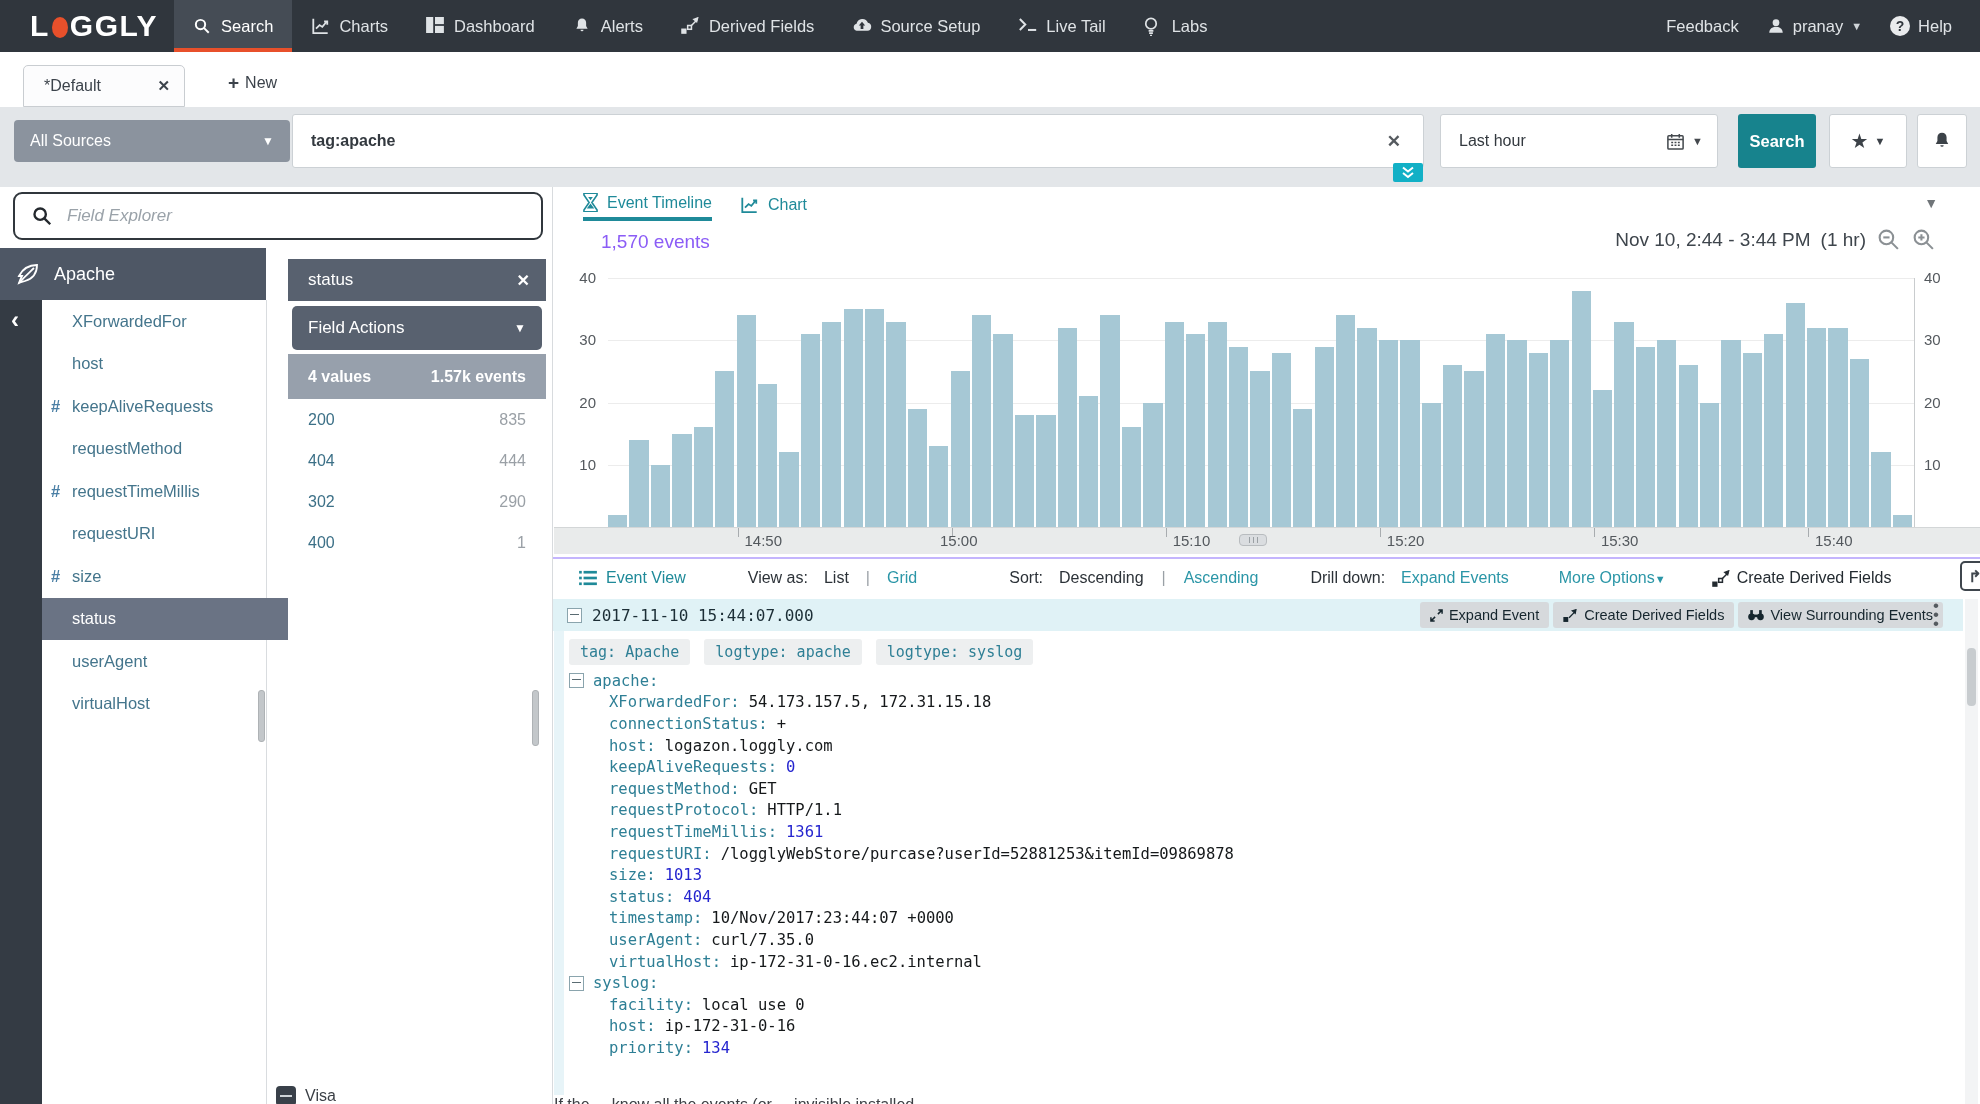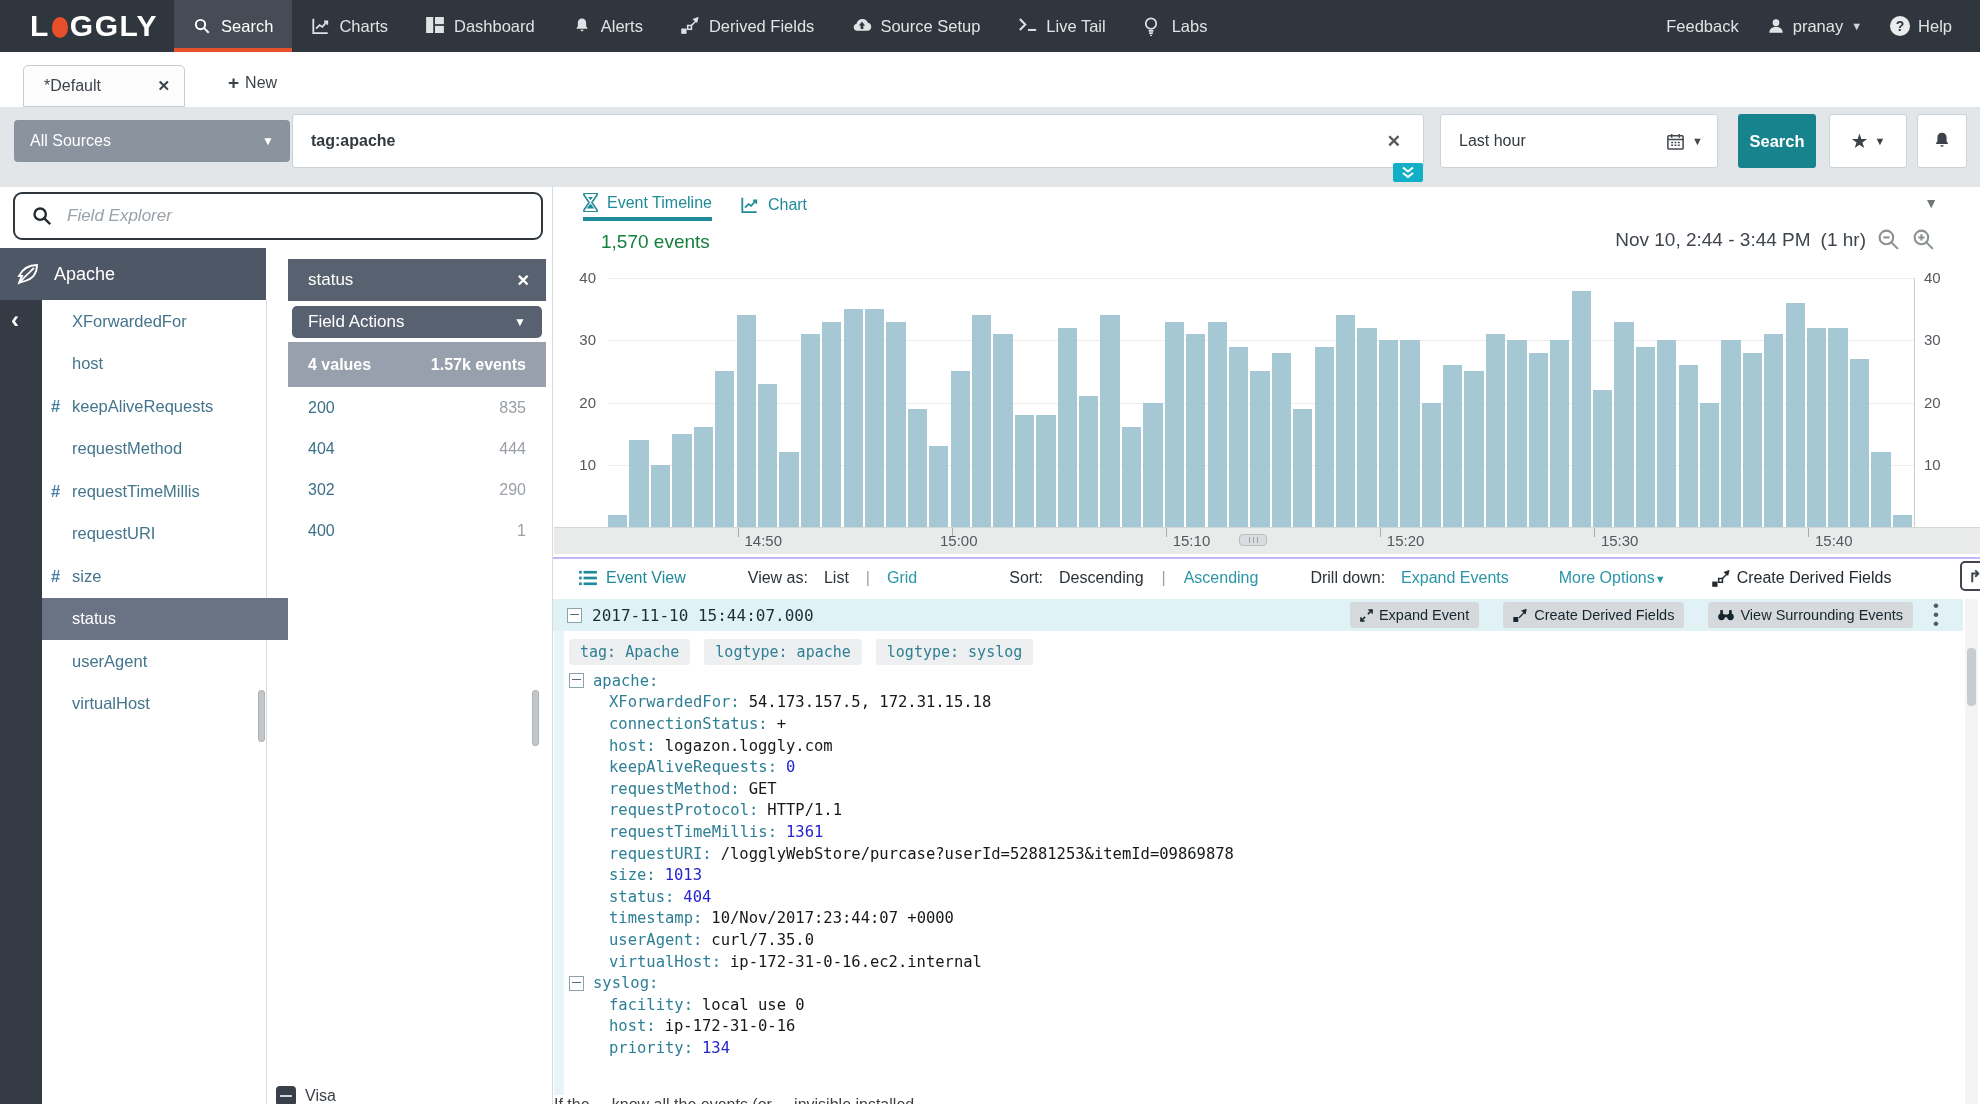--- a/index.html
+++ b/index.html
@@ -54,36 +54,36 @@
   .fieldlist{position:absolute;left:42px;top:300px;width:224px;height:804px;background:#fff;border-right:1px solid #d9dcdf;}
   .frow{position:relative;height:42.5px;display:flex;align-items:center;padding-left:30px;font-size:16.5px;color:#44758c;cursor:pointer;}
   .frow .hash{position:absolute;left:9px;color:#4a7fa5;font-weight:bold;}
   .frow.sel{background:#6a7384;color:#fff;width:237px;padding-left:30px;}
   .fl-scroll{position:absolute;left:258px;top:690px;width:7px;height:52px;background:#c3c7ca;border-radius:3px;border:1px solid #aeb2b5;box-sizing:border-box;}
 
   
   .statuspanel{position:absolute;left:288px;top:259px;width:258px;bottom:0;background:#fff;}
   .sp-head{height:42px;background:#58616f;color:#fff;display:flex;align-items:center;font-size:17px;padding:0 16px 0 20px;}
   .sp-head .x{margin-left:auto;font-weight:bold;font-size:16px;}
-  .sp-actions{margin:5px 4px 0 4px;height:32px;background:#58616f;border-radius:5px;color:#fff;display:flex;align-items:center;font-size:17px;padding:0 16px;}
+  .sp-actions{margin:5px 4px 0 4px;height:44px;background:#58616f;border-radius:5px;color:#fff;display:flex;align-items:center;font-size:17px;padding:0 16px;}
   .sp-actions .dcaret{margin-left:auto;font-size:12px;}
   .sp-sum{margin-top:4px;height:45px;background:#97a0ac;color:#fff;display:flex;align-items:center;font-size:16px;font-weight:bold;padding:0 20px;}
   .sp-sum .right{margin-left:auto;}
   .vrow{height:41px;display:flex;align-items:center;padding:0 20px;font-size:16px;}
   .vrow .vval{color:#3c7087;}
   .vrow .vcount{margin-left:auto;color:#9aa0a6;}
   .sp-scroll{position:absolute;left:244px;top:431px;width:7px;height:56px;background:#c3c7ca;border-radius:3px;border:1px solid #aeb2b5;box-sizing:border-box;}
 
   
   .main{position:absolute;left:552px;top:187px;right:0;bottom:0;background:#fff;border-left:1px solid #d8dbde;}
   .tl-tabs{position:absolute;left:30px;top:6px;display:flex;gap:28px;}
   .ttab{display:flex;align-items:center;gap:9px;color:#1f8a99;font-size:16px;padding-bottom:5px;cursor:pointer;}
   .ttab.active{border-bottom:4px solid #1f8a99;}
   .tl-caret{position:absolute;right:42px;top:8px;color:#707579;font-size:14px;}
-  .tl-events{position:absolute;left:48px;top:44px;font-size:19px;color:#15803d;}
+  .tl-events{position:absolute;left:48px;top:44px;font-size:19px;color:#8b5cf6;}
   .tl-range{position:absolute;top:40px;right:44px;display:flex;align-items:center;gap:10px;font-size:19px;color:#3e454c;}
   .zoomic{color:#8b9094;}
 
   .chart{position:absolute;left:0;top:0;right:0;height:366px;}
   .gline{position:absolute;height:1px;background:#ececec;}
   .ylab{position:absolute;width:38px;font-size:15px;color:#54595e;}
   .bar{position:absolute;background:#a6c8d5;}
   .xaxis{position:absolute;left:1px;right:0;top:340px;height:26px;background:#e9ebeb;border-top:1px solid #d3d6d7;}
   .xtick{position:absolute;top:0;width:1px;height:9px;background:#a8acaf;}
   .xlab{position:absolute;top:4px;font-size:15px;color:#53585d;}
@@ -98,21 +98,21 @@
   .tb-link{color:#2b96a7;cursor:pointer;}
   .tb-sep{color:#9aa0a6;}
   .tb-cdf{display:flex;align-items:center;gap:6px;color:#232a30;}
   .clipicon{position:absolute;right:-10px;top:374px;width:30px;height:30px;border:2px solid #3f464d;border-radius:5px;box-sizing:border-box;display:flex;align-items:center;justify-content:center;color:#3f464d;font-weight:bold;}
 
   
   .eventheader{position:absolute;left:0;top:412px;width:1410px;height:32px;background:#e0f2f6;display:flex;align-items:center;padding-left:14px;box-sizing:border-box;}
   .boxminus{width:13px;height:13px;border:1px solid #8aa4ad;background:#fff;position:relative;flex:none;}
   .boxminus::after{content:"";position:absolute;left:2px;right:2px;top:5px;height:1px;background:#5a6b72;}
   .ts{margin-left:10px;font-family:"DejaVu Sans Mono",monospace;font-size:16px;color:#1c2e36;}
-  .ehbtns{margin-left:auto;display:flex;gap:24px;padding-right:50px;}
+  .ehbtns{margin-left:auto;display:flex;gap:4px;padding-right:20px;}
   .ehbtn{height:26px;background:#d6d9dc;border-radius:3px;display:flex;align-items:center;gap:6px;padding:0 10px;font-size:14.5px;color:#16262e;cursor:pointer;}
   .dots3{position:absolute;left:1378px;top:414px;color:#555b60;font-size:17px;letter-spacing:0;line-height:9px;text-align:center;width:10px;}
   .vtrack{position:absolute;left:1412px;top:412px;width:13px;bottom:0;background:#f3f4f5;}
   .vthumb{position:absolute;left:1414px;top:461px;width:9px;height:58px;background:#c8cccf;border-radius:4px;}
 
   
   .log{position:absolute;left:0;top:444px;width:1410px;bottom:0;overflow:hidden;}
   .gutter{position:absolute;left:1px;top:0;width:10px;height:100%;background:#e7f4f8;}
   .logc{margin-left:16px;padding-top:6px;font-family:"DejaVu Sans Mono",monospace;font-size:15.5px;}
   .pillrow{height:30px;display:flex;gap:14px;align-items:center;margin-bottom:3px;}

